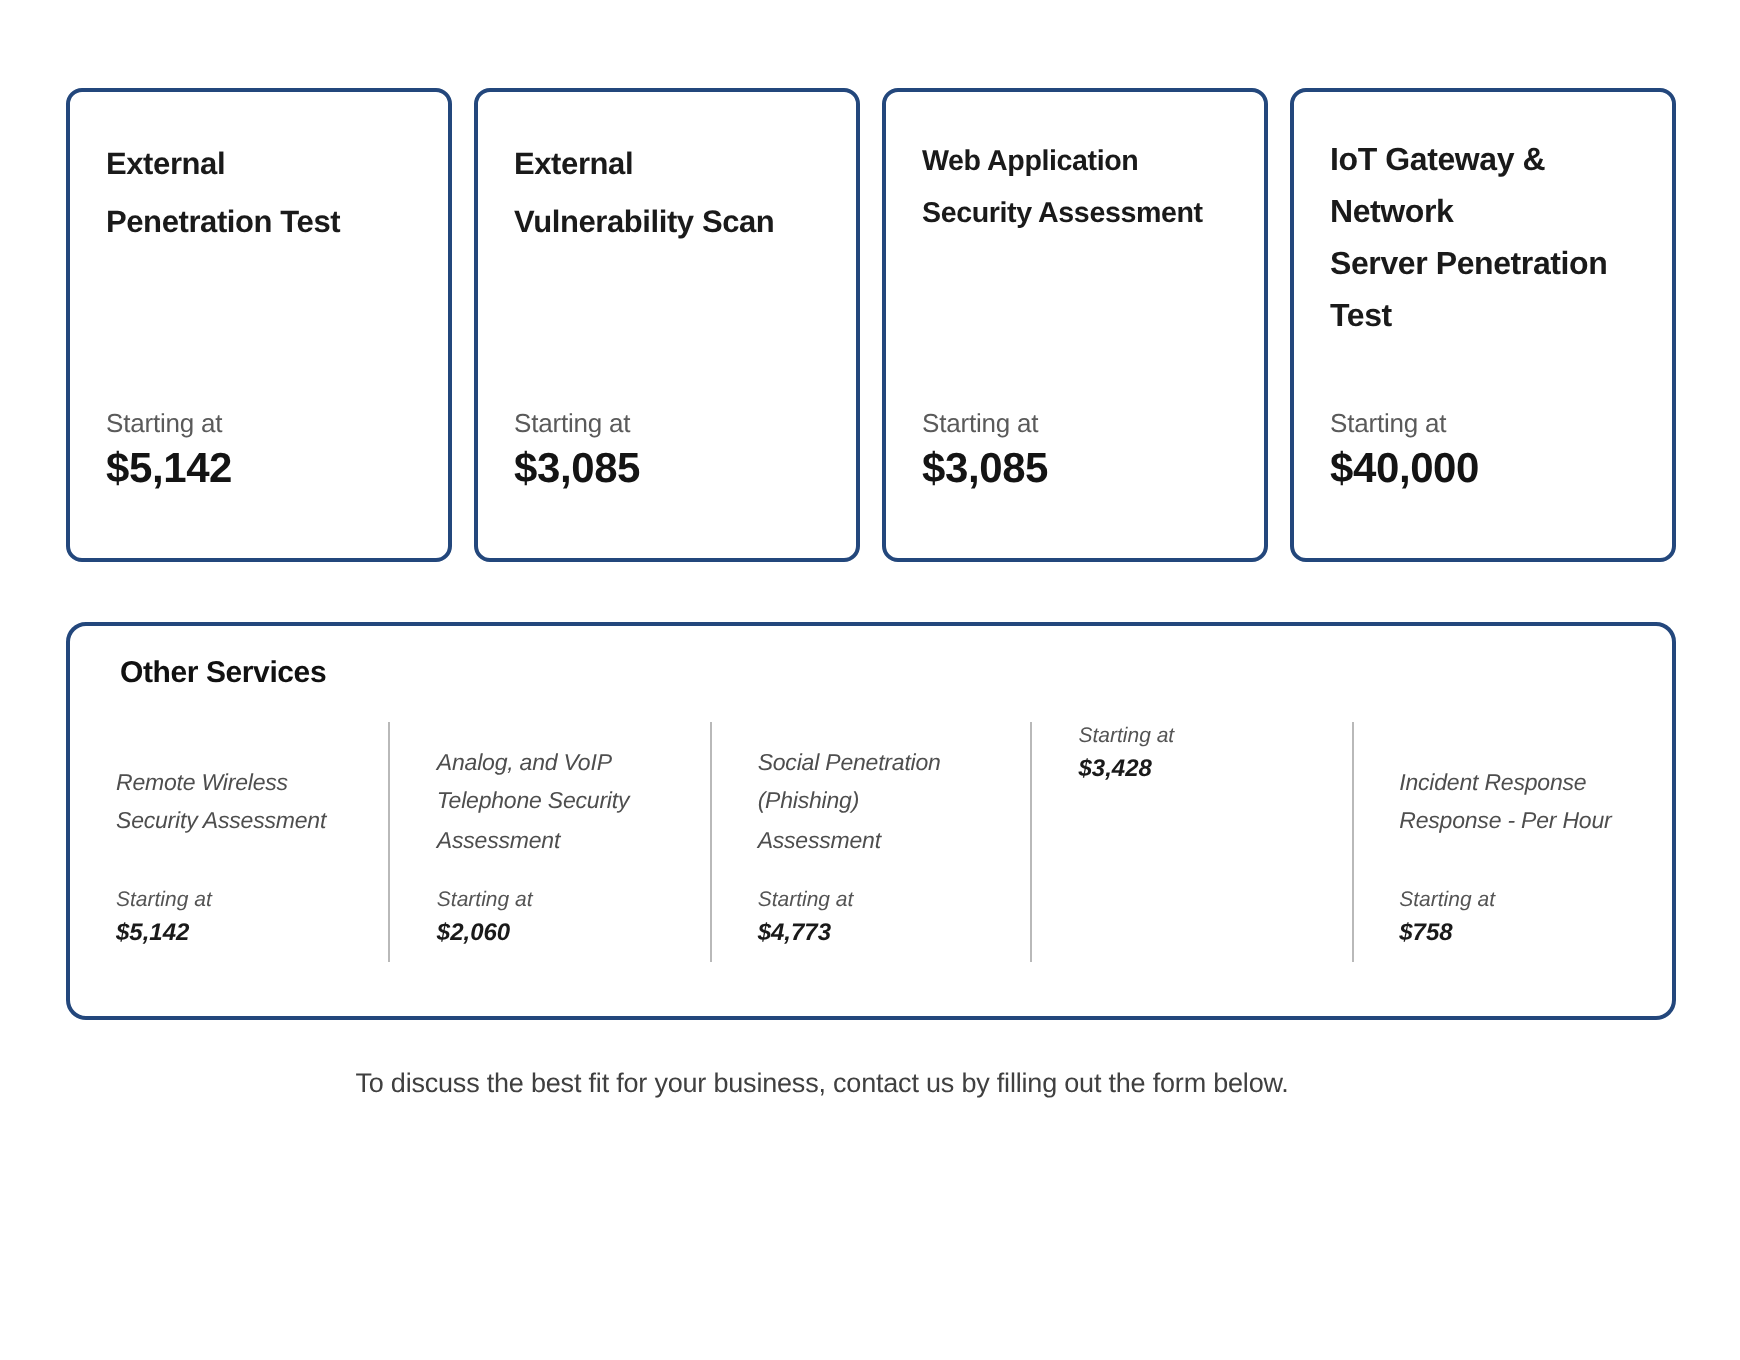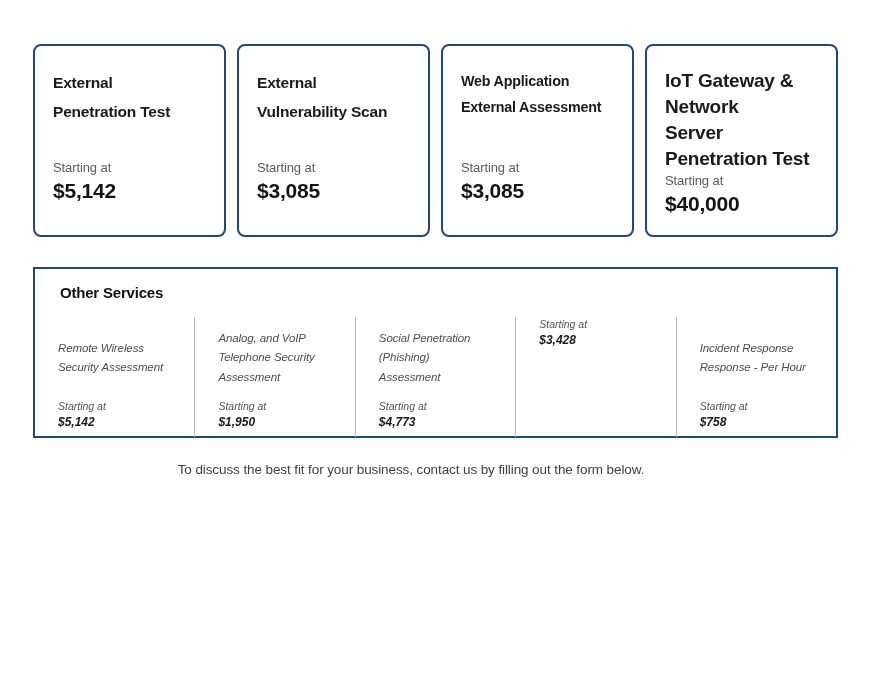--- a/index.html
+++ b/index.html
@@ -17,60 +17,60 @@
     height: 680px;
   }
   
   .cards-row {
     display: flex;
     gap: 11px;
     margin: 44px 32px 0 33px;
   }
   .card {
     flex: 1;
-    height: 193px;
+    height: 237px;
     box-sizing: border-box;
     background: #ffffff;
     border: 2px solid #23477c;
     border-radius: 8px;
     padding: 22px 12px 32px 18px;
     display: flex;
     flex-direction: column;
   }
   .card-title {
     font-weight: 700;
     font-size: 15.5px;
     line-height: 29px;
     letter-spacing: -0.2px;
     color: #1a1a1a;
     white-space: pre-line;
   }
   .card-title--md { font-size: 14.3px; line-height: 26px; }
-  .card-title--sm { font-size: 19px; line-height: 26px; }
+  .card-title--sm { font-size: 16px; line-height: 26px; }
   .card-price-block { margin-top: auto; }
   .starting-label {
     font-size: 13px;
     line-height: 17px;
     color: #5a5a5a;
     letter-spacing: -0.1px;
   }
   .card-price {
     margin-top: 3px;
     font-size: 21px;
     font-weight: 700;
     color: #141414;
     letter-spacing: -0.2px;
   }
   
   .panel {
     margin: 30px 32px 0 33px;
-    height: 171px;
+    height: 199px;
     box-sizing: border-box;
     border: 2px solid #23477c;
-    border-radius: 0;
+    border-radius: 10px;
     background: #ffffff;
     padding-top: 15px;
   }
   .panel-heading {
     margin-left: 25px;
     font-size: 15px;
     font-weight: 700;
     color: #111111;
     letter-spacing: -0.2px;
   }
@@ -143,21 +143,21 @@
       <div class="card-title">External
 Vulnerability Scan</div>
       <div class="card-price-block">
         <div class="starting-label">Starting at</div>
         <div class="card-price">$3,085</div>
       </div>
     </div>
 
     <div class="card">
       <div class="card-title card-title--md">Web Application
-External Assessment</div>
+Security Assessment</div>
       <div class="card-price-block">
         <div class="starting-label">Starting at</div>
         <div class="card-price">$3,085</div>
       </div>
     </div>
 
     <div class="card">
       <div class="card-title card-title--sm">IoT Gateway &amp; Network
 Server Penetration Test</div>
       <div class="card-price-block">
@@ -185,21 +185,21 @@
       </div>
 
       <div class="service-col">
         <div class="service-title-wrap">
           <div class="service-title">Analog, and VoIP
 Telephone Security
 Assessment</div>
         </div>
         <div class="service-price-block">
           <div class="service-starting">Starting at</div>
-          <div class="service-price">$1,950</div>
+          <div class="service-price">$2,060</div>
         </div>
       </div>
 
       <div class="service-col">
         <div class="service-title-wrap">
           <div class="service-title">Social Penetration
 (Phishing)
 Assessment</div>
         </div>
         <div class="service-price-block">

